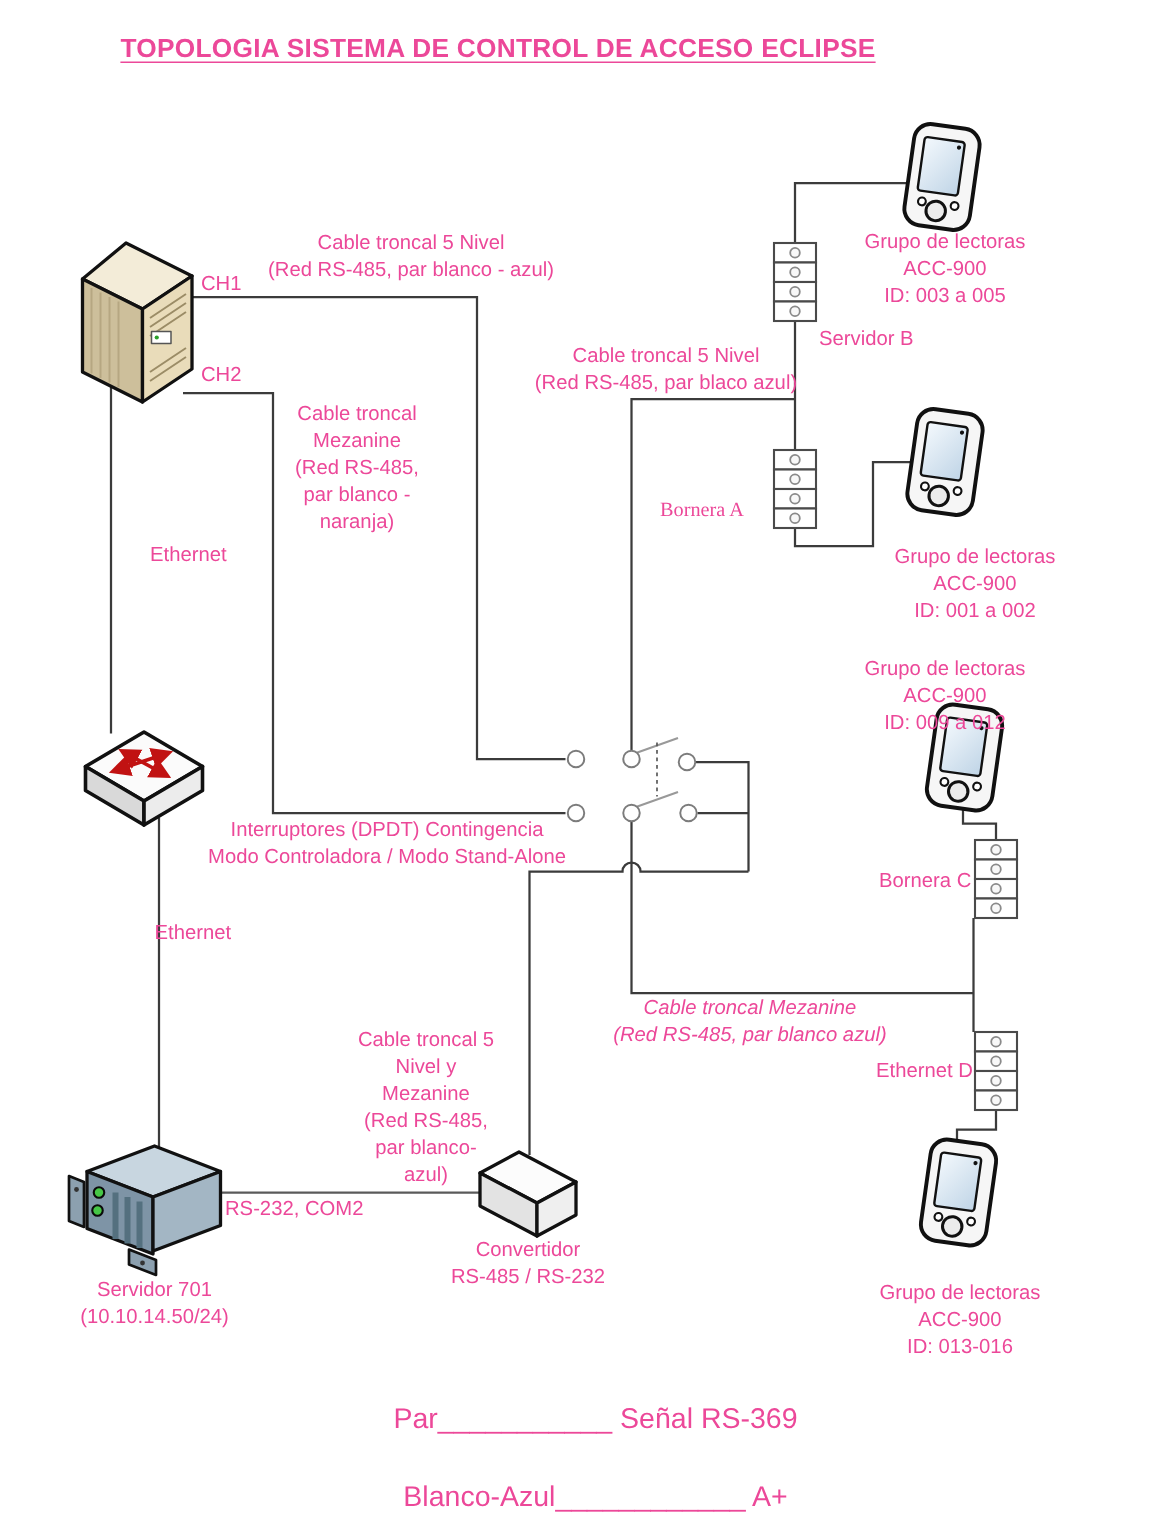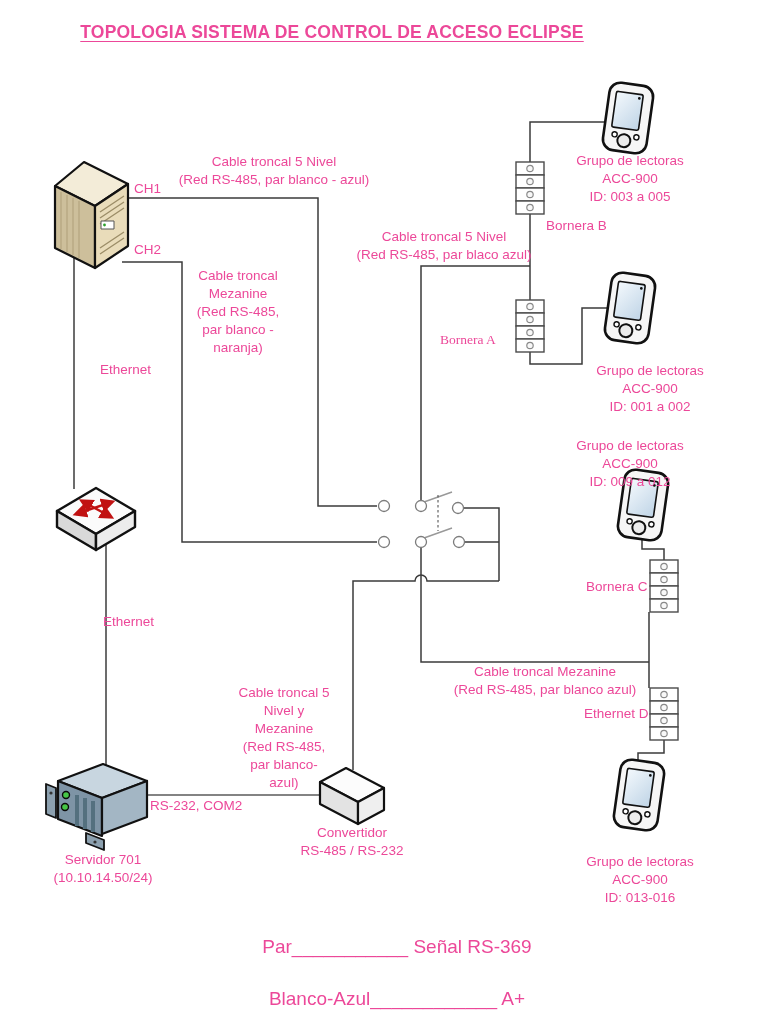--- a/index.html
+++ b/index.html
@@ -143,34 +143,36 @@
 (Red RS-485, par blanco - azul)</div>
   <div class="lbl" style="left:238px;top:267px;">Cable troncal
 Mezanine
 (Red RS-485,
 par blanco -
 naranja)</div>
   <div class="lbl leftal" style="left:100px;top:361px;">Ethernet</div>
 
   <div class="lbl" style="left:630px;top:152px;">Grupo de lectoras ACC-900
 ID: 003 a 005</div>
-  <div class="lbl leftal" style="left:546px;top:217px;">Bornera B</div>
+  <div class="lbl leftal" style="left:546px;top:217px;">Servidor B</div>
 
   <div class="lbl" style="left:444px;top:228px;">Cable troncal 5 Nivel
 (Red RS-485, par blaco azul)</div>
   <div class="lbl leftal" style="left:440px;top:331px;font-family:Liberation Serif, serif;">Bornera A</div>
   <div class="lbl" style="left:650px;top:362px;">Grupo de lectoras ACC-900
 ID: 001 a 002</div>
 
   <div class="lbl" style="left:630px;top:437px;">Grupo de lectoras ACC-900
 ID: 009 a 012</div>
+  <div class="lbl" style="left:258px;top:544px;">Interruptores (DPDT) Contingencia
+Modo Controladora / Modo Stand-Alone</div>
   <div class="lbl leftal" style="left:586px;top:578px;">Bornera C</div>
   <div class="lbl leftal" style="left:103px;top:613px;">Ethernet</div>
 
-  <div class="lbl" style="left:545px;top:663px;">Cable troncal Mezanine
+  <div class="lbl" style="left:500px;top:663px;font-style:italic;">Cable troncal Mezanine
 (Red RS-485, par blanco azul)</div>
   <div class="lbl leftal" style="left:584px;top:705px;">Ethernet D</div>
 
   <div class="lbl" style="left:284px;top:684px;">Cable troncal 5
 Nivel y
 Mezanine
 (Red RS-485,
 par blanco-
 azul)</div>
   <div class="lbl leftal" style="left:150px;top:797px;">RS-232, COM2</div>

